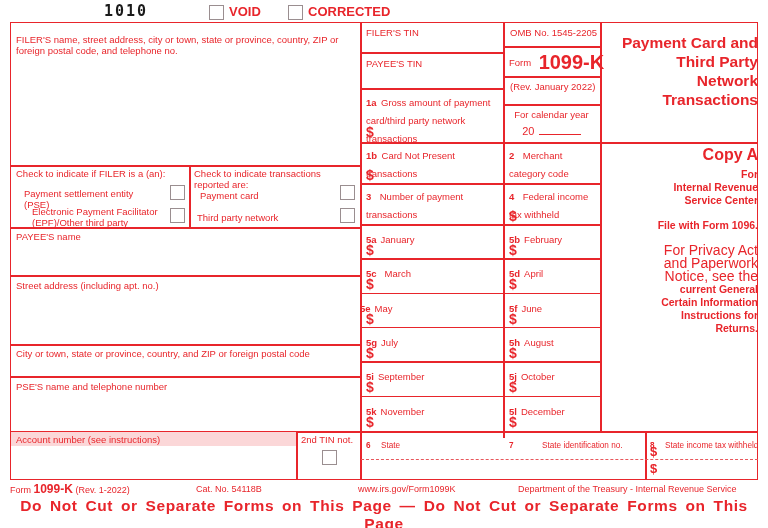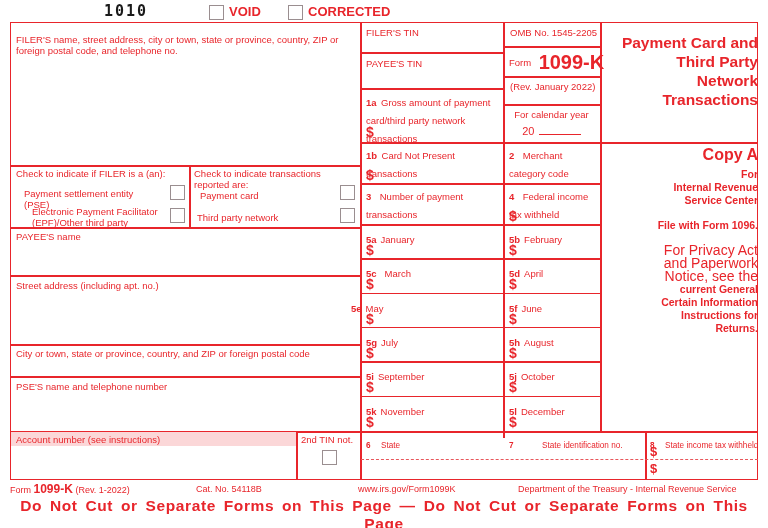--- a/index.html
+++ b/index.html
@@ -157,21 +157,21 @@
   <div id="months">
       <div class="abs" style="left: 366px; top: 229px;"><span class="lbl bold">5a</span><span class="lbl" style="margin-left: 4px;">January</span></div>
       <div class="abs dollar" style="left: 366px; top: 243px;">$</div>
       <div class="abs" style="left: 509px; top: 229px;"><span class="lbl bold">5b</span><span class="lbl" style="margin-left: 4px;">February</span></div>
       <div class="abs dollar" style="left: 509px; top: 243px;">$</div>
       <div class="abs" style="left: 366px; top: 263.3px;"><span class="lbl bold">5c</span><span class="lbl" style="margin-left: 8px;">March</span></div>
       <div class="abs dollar" style="left: 366px; top: 277.3px;">$</div>
       <div class="hrule-hv" style="left: 360px; top: 258.3px; width: 240px;"></div>
       <div class="abs" style="left: 509px; top: 263.3px;"><span class="lbl bold">5d</span><span class="lbl" style="margin-left: 4px;">April</span></div>
       <div class="abs dollar" style="left: 509px; top: 277.3px;">$</div>
-      <div class="abs" style="left: 351px; top: 297.6px;"><span class="lbl bold">5e</span><span class="lbl" style="margin-left: 4px;">May</span></div>
+      <div class="abs" style="left: 360px; top: 297.6px;"><span class="lbl bold">5e</span><span class="lbl" style="margin-left: 4px;">May</span></div>
       <div class="abs dollar" style="left: 366px; top: 311.6px;">$</div>
       <div class="hrule-hv" style="left: 360px; top: 292.6px; width: 240px;"></div>
       <div class="abs" style="left: 509px; top: 297.6px;"><span class="lbl bold">5f</span><span class="lbl" style="margin-left: 4px;">June</span></div>
       <div class="abs dollar" style="left: 509px; top: 311.6px;">$</div>
       <div class="abs" style="left: 366px; top: 331.9px;"><span class="lbl bold">5g</span><span class="lbl" style="margin-left: 4px;">July</span></div>
       <div class="abs dollar" style="left: 366px; top: 345.9px;">$</div>
       <div class="hrule-hv" style="left: 360px; top: 326.9px; width: 240px;"></div>
       <div class="abs" style="left: 509px; top: 331.9px;"><span class="lbl bold">5h</span><span class="lbl" style="margin-left: 4px;">August</span></div>
       <div class="abs dollar" style="left: 509px; top: 345.9px;">$</div>
       <div class="abs" style="left: 366px; top: 366.2px;"><span class="lbl bold">5i</span><span class="lbl" style="margin-left: 4px;">September</span></div>

